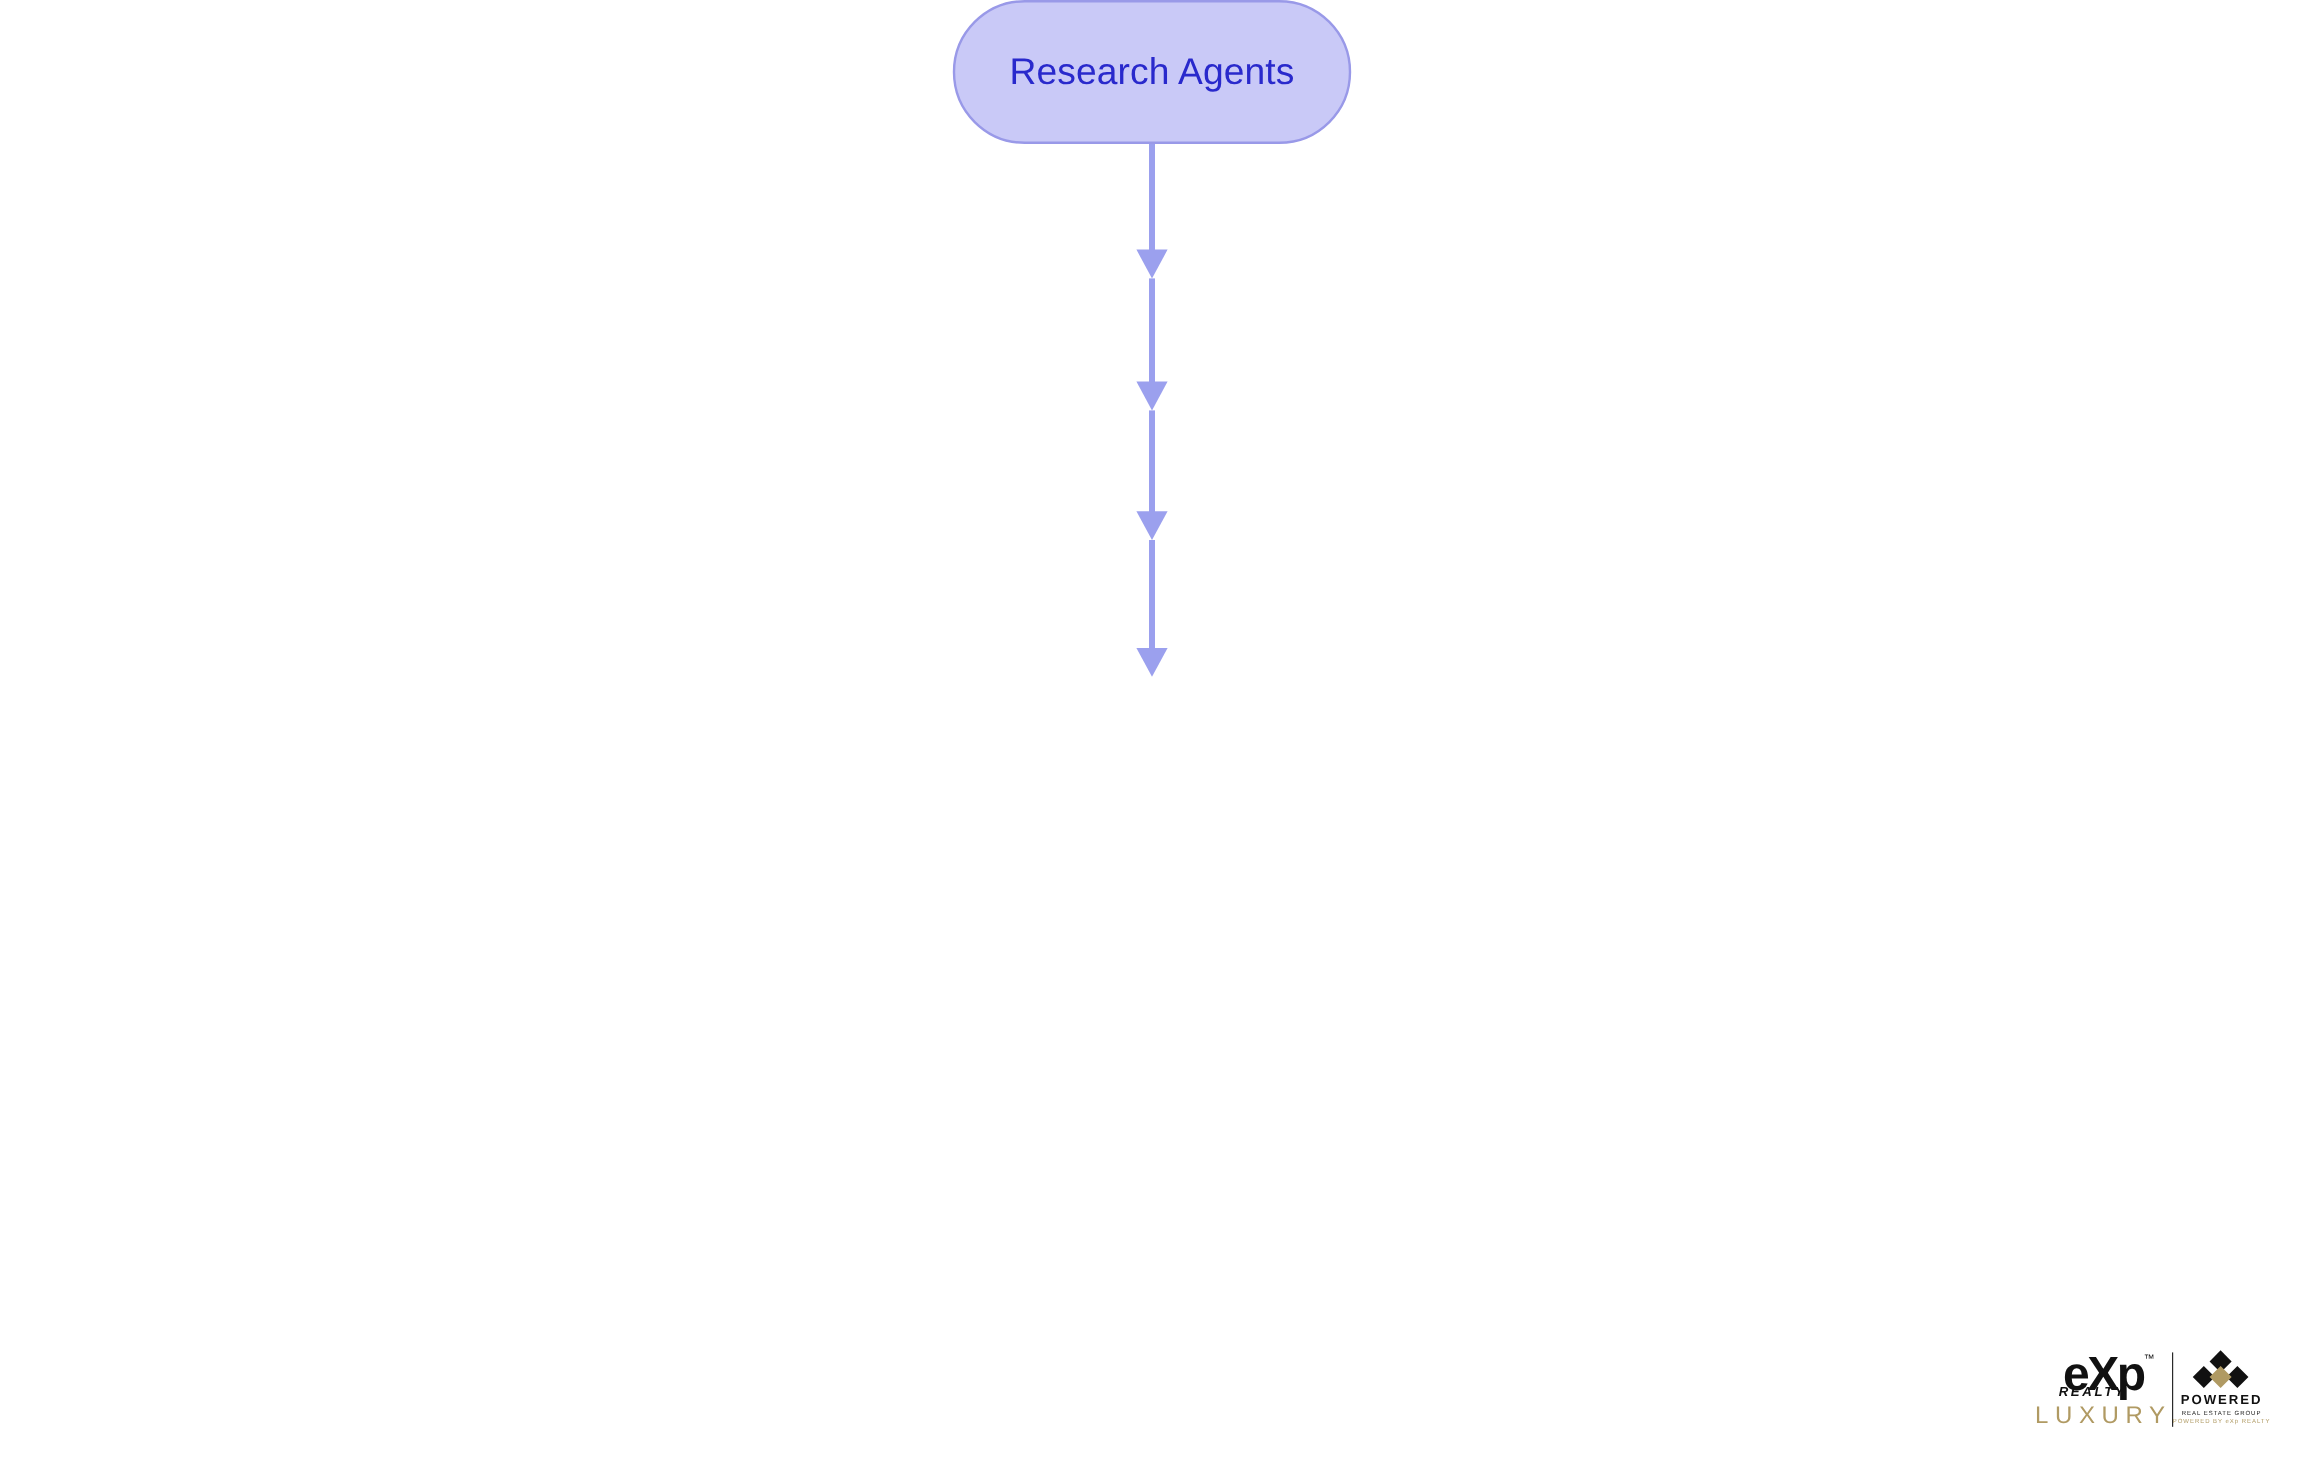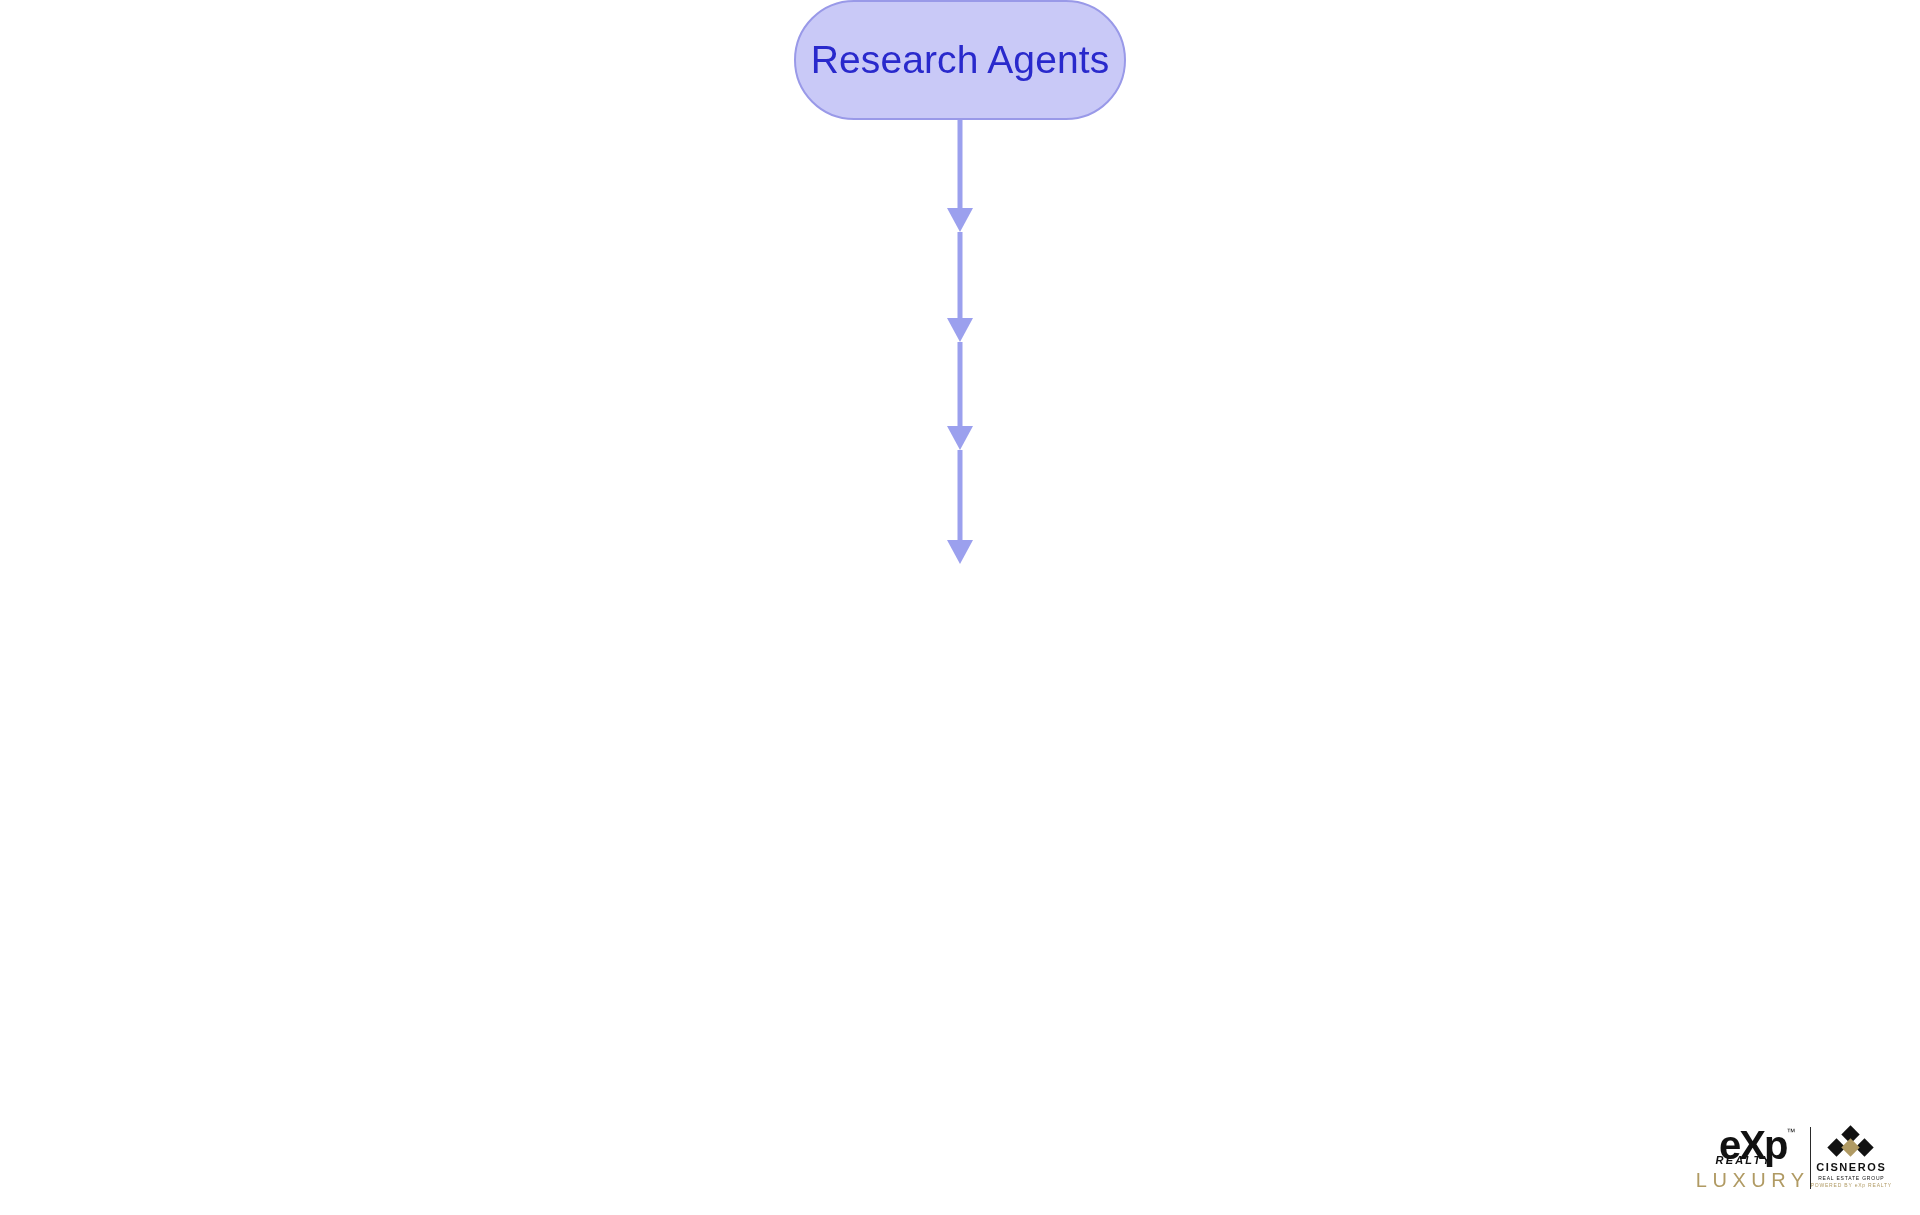--- a/index.html
+++ b/index.html
@@ -31,21 +31,21 @@
   .node {
     box-sizing: border-box;
     height: 120px;
     border: 2px solid #9999e8;
     background: #c9c9f7;
     border-radius: 60px;
     display: flex;
     align-items: center;
     justify-content: center;
     color: #2929cc;
-    font-size: 39px;
+    font-size: 31px;
     font-weight: 400;
     letter-spacing: 0.1px;
     white-space: nowrap;
     padding: 0 44px;
   }
 
   
   .node.n0 { width: 332px; }
   .node.n1 { width: 300px; }
   .node.n2 { width: 382px; }
@@ -229,20 +229,20 @@
 
   <div class="brand-divider"></div>
 
   <div class="brand-cis">
     <div class="cis-mark">
       <span class="cis-dia top"></span>
       <span class="cis-dia left"></span>
       <span class="cis-dia right"></span>
       <span class="cis-dia center"></span>
     </div>
-    <div class="cis-name">CISNEROS</div>
+    <div class="cis-name">POWERED</div>
     <div class="cis-sub">
       <div>REAL ESTATE GROUP</div>
       <div class="gold">POWERED BY eXp REALTY</div>
     </div>
   </div>
 
 </div>
 
 </body></html>

